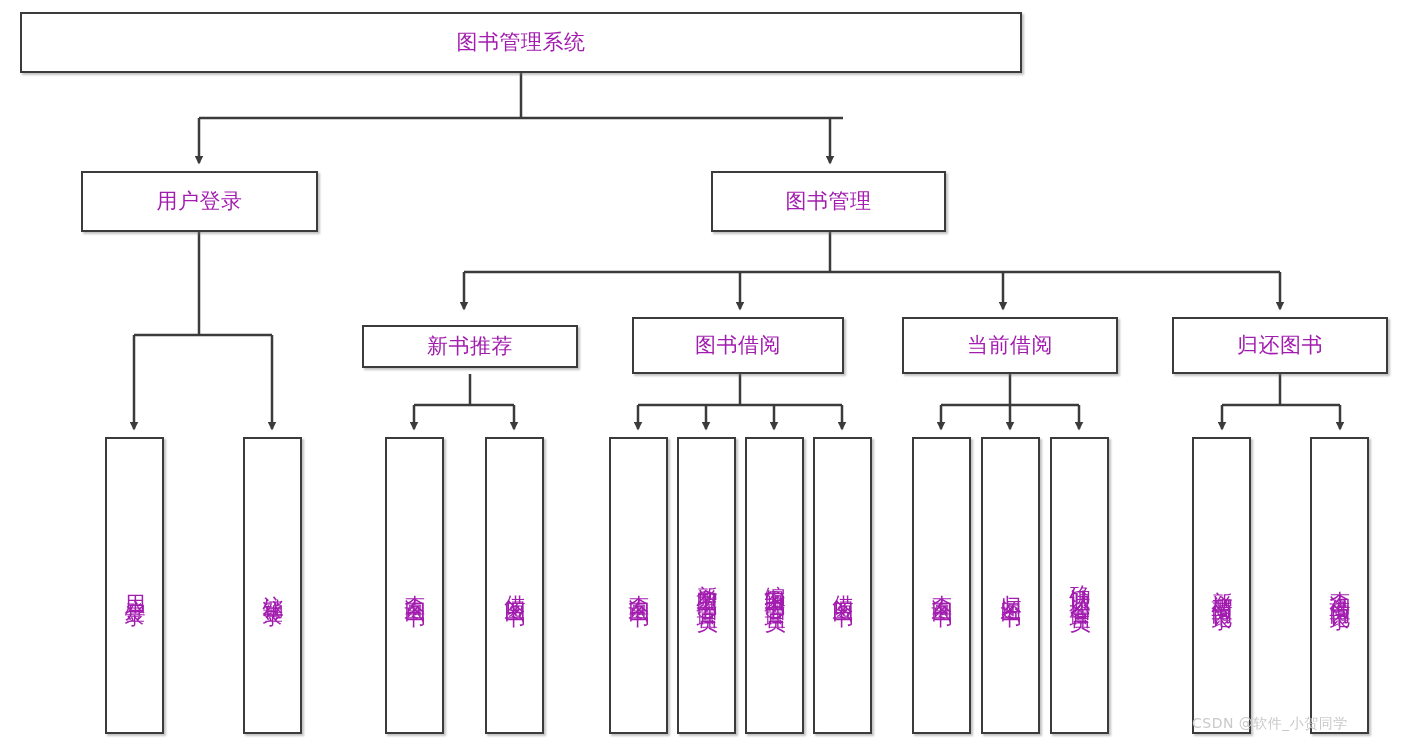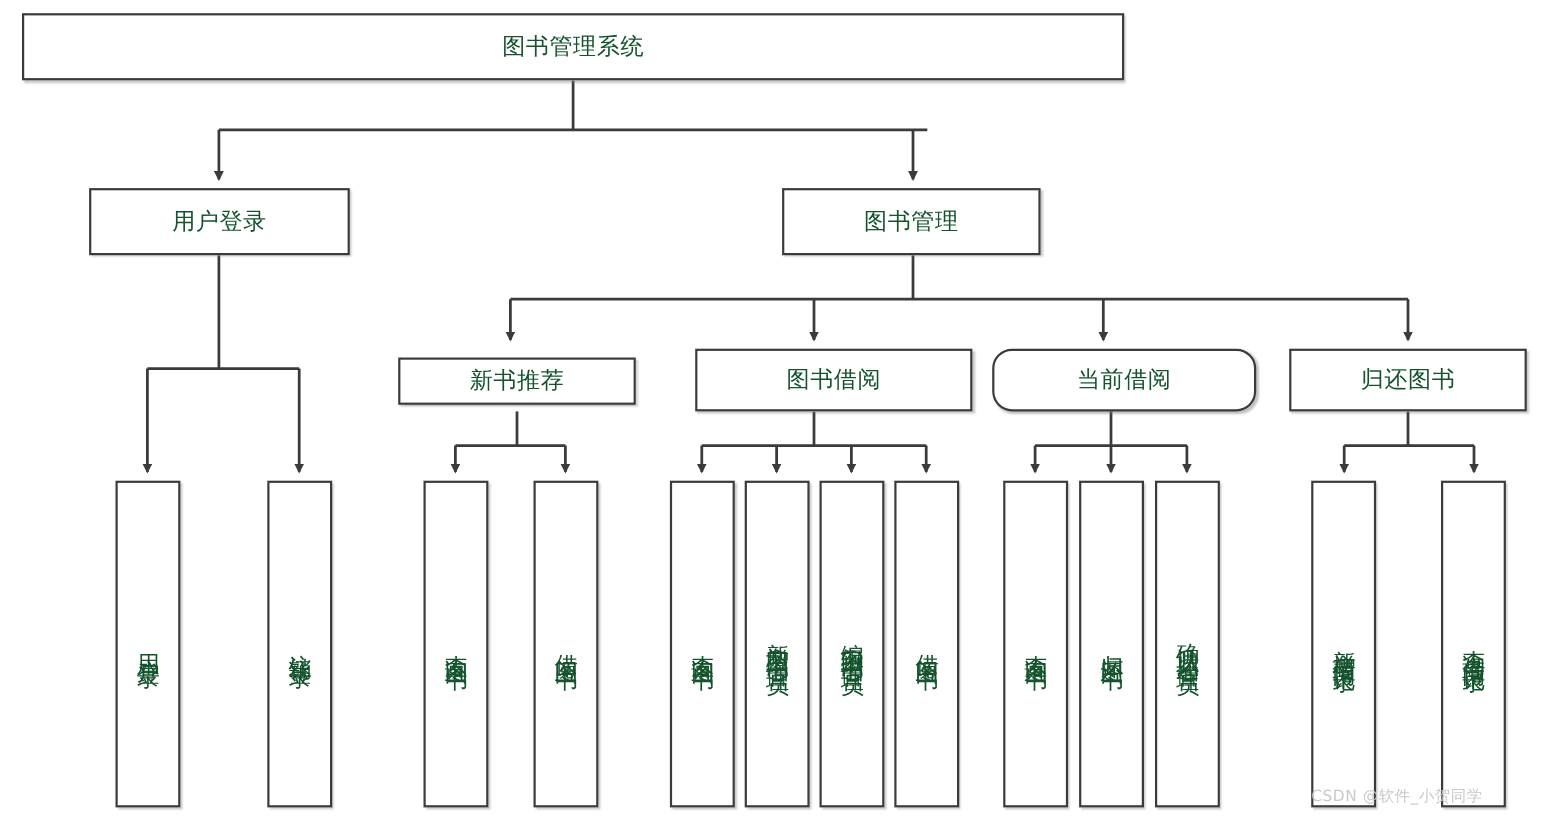--- a/index.html
+++ b/index.html
@@ -29,21 +29,21 @@
     position: absolute;
     box-sizing: border-box;
     background: #ffffff;
     border: 2px solid #3b3b3b;
     box-shadow: 2px 2px 2px rgba(120,120,120,0.45);
     display: flex;
     align-items: center;
     justify-content: center;
   }
   .node-label {
-    color: #14532d;
+    color: #a21caf;
     font-size: 21px;
     line-height: 1.18;
     letter-spacing: 0.5px;
     white-space: nowrap;
     text-align: center;
   }
   .node-box.leaf {
     align-items: center;
     justify-content: center;
     padding: 4px 0;
@@ -128,24 +128,24 @@
   <div class="node-box" style="left:81px; top:171px; width:237px; height:61px;">
     <span class="node-label">用户登录</span>
   </div>
   <div class="node-box" style="left:711px; top:171px; width:235px; height:61px;">
     <span class="node-label">图书管理</span>
   </div>
 
   <div class="node-box" style="left:362px; top:325px; width:216px; height:43px;">
     <span class="node-label">新书推荐</span>
   </div>
-  <div class="node-box" style="left:632px; top:317px; width:252px; height:57px;">
+  <div class="node-box" style="left:632px; top:317px; width:212px; height:57px;">
     <span class="node-label">图书借阅</span>
   </div>
-  <div class="node-box" style="left:902px; top:317px; width:240px; height:57px;border-radius:18px;">
+  <div class="node-box" style="left:902px; top:317px; width:216px; height:57px;">
     <span class="node-label">当前借阅</span>
   </div>
   <div class="node-box" style="left:1172px; top:317px; width:216px; height:57px;">
     <span class="node-label">归还图书</span>
   </div>
 
   <div class="node-box leaf" style="left:105px; top:437px; width:59px; height:297px;">
     <span class="node-label">用户登录</span>
   </div>
   <div class="node-box leaf" style="left:243px; top:437px; width:59px; height:297px;">

